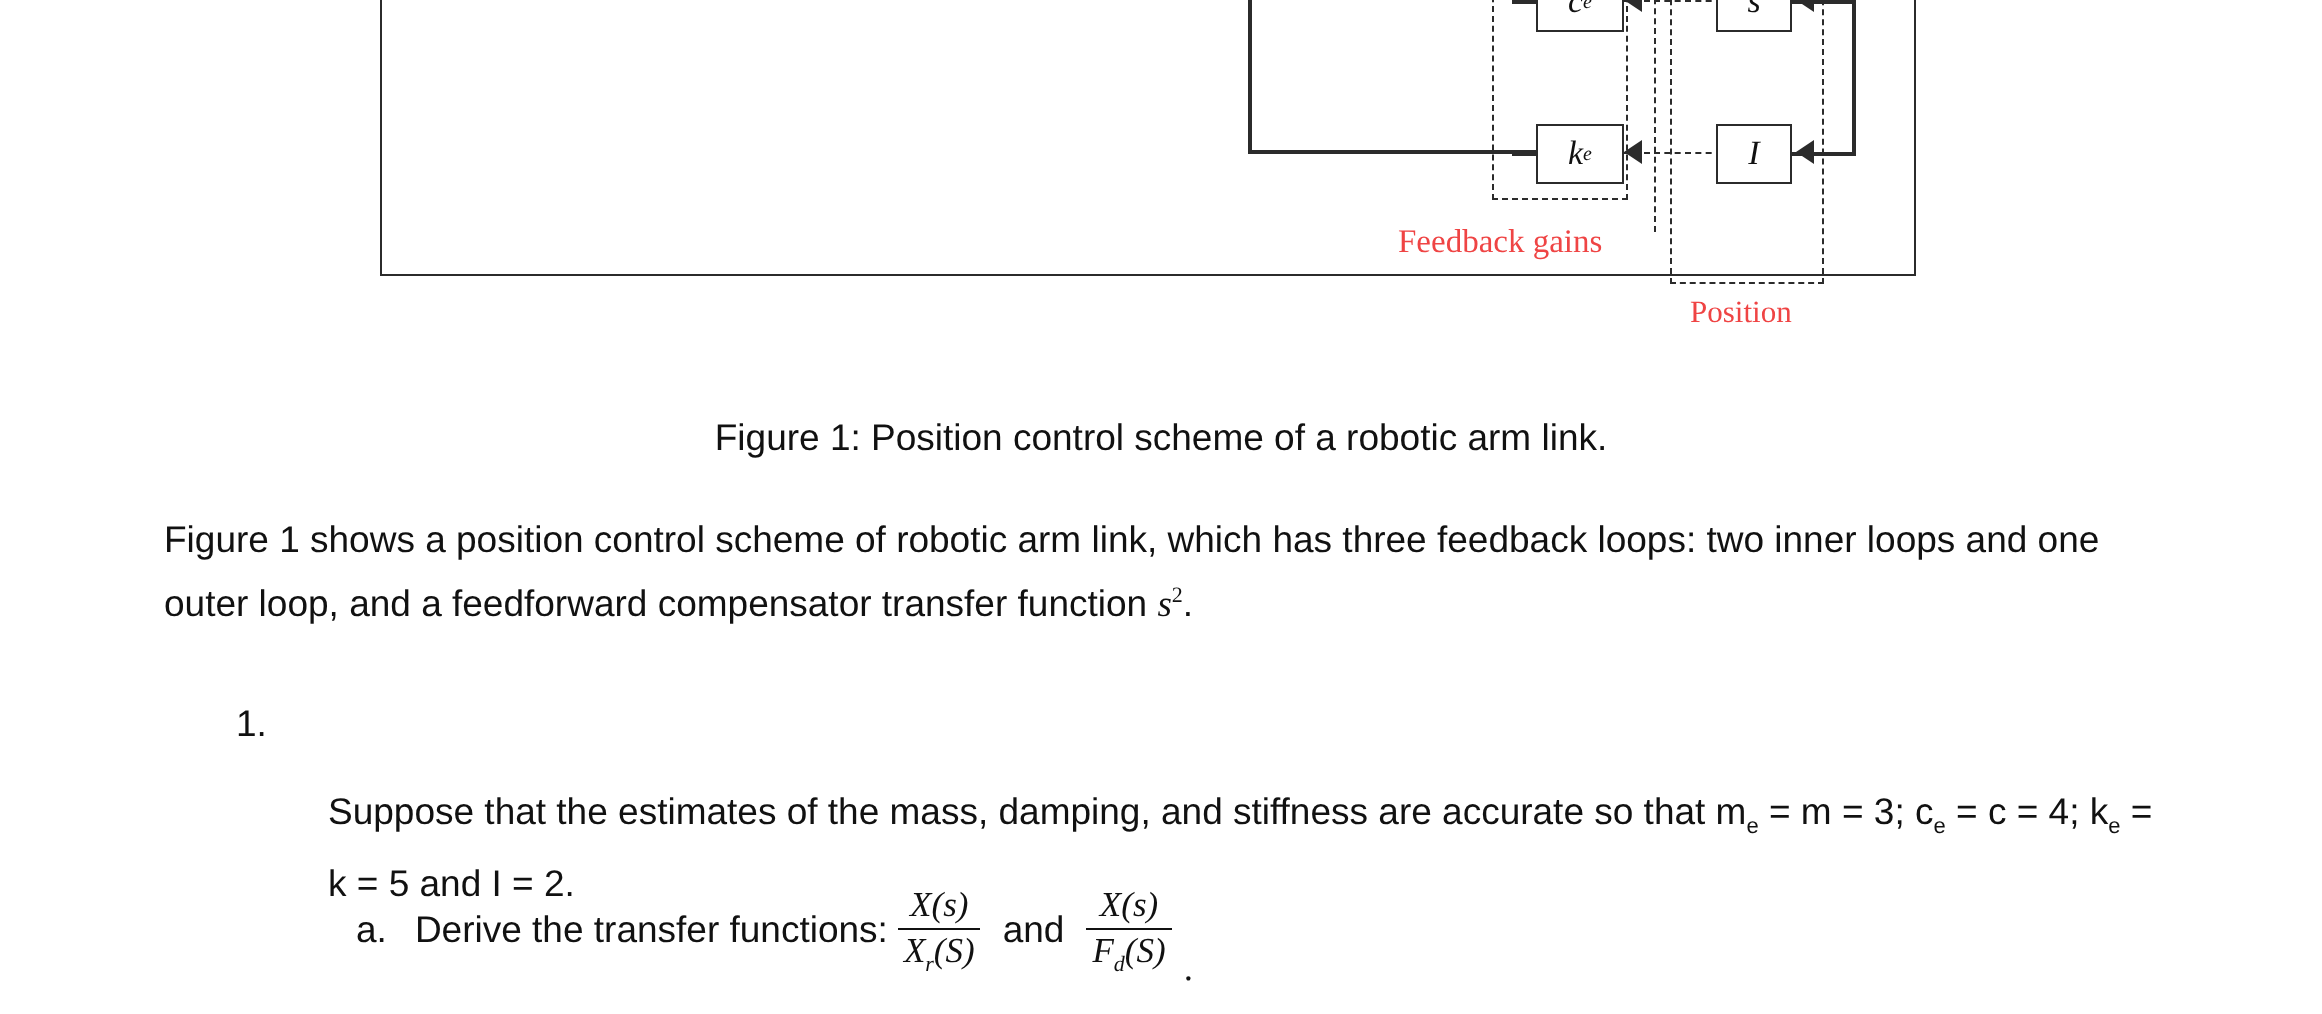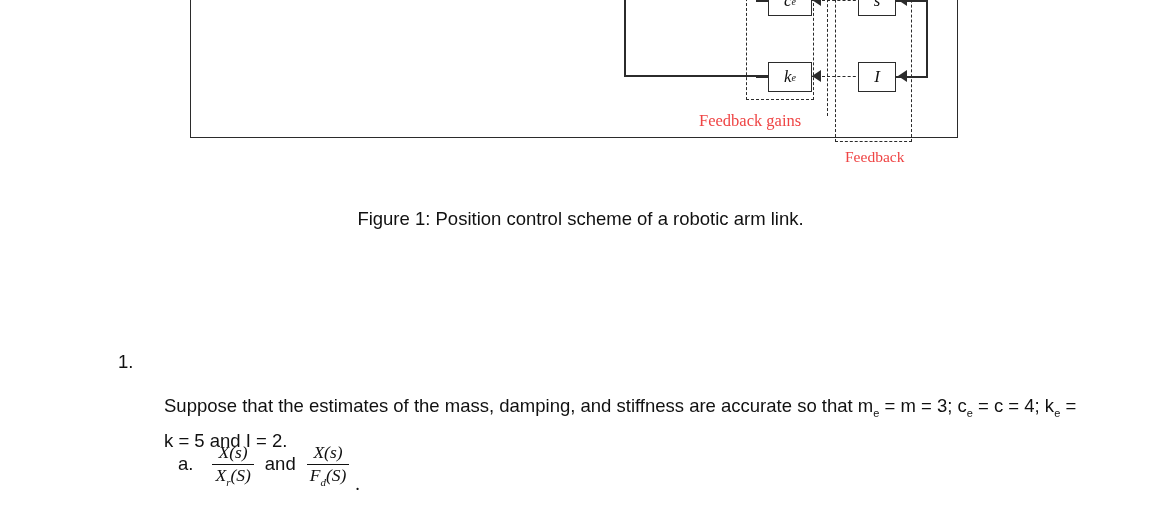--- a/index.html
+++ b/index.html
@@ -254,33 +254,37 @@
     </div>
     <div class="block block-ke">
       <span>k</span>
         <sub>e</sub>
     </div>
     <div class="block block-I">
       <span>I</span>
     </div>
 
     <div class="caption-sub label-feedback-gains">Feedback gains</div>
-    <div class="caption-sub label-sensors">Feedback</div>
+    <div class="caption-sub label-sensors">Position</div>
   </div>
 
   <div class="figure-caption">Figure 1: Position control scheme of a robotic arm link.</div>
 
+  <div class="para">
+    <span>Figure 1 shows a position control scheme of robotic arm link, which has three feedback loops: two inner loops and one outer loop, and a feedforward compensator transfer function </span><span class="math-serif"><span>s</span><sup>2</sup></span><span>.</span>
+  </div>
 
   <div class="item-1">
     <span class="num">1.</span>
     <div class="body"><span>Suppose that the estimates of the mass, damping, and stiffness are accurate so that m</span><sub>e</sub><span> = m = 3; c</span><sub>e</sub><span> = c = 4; k</span><sub>e</sub><span> = k = 5 and I = 2.</span></div>
   </div>
 
   <div class="item-a">
     <span class="num">a.</span>
+    <span>Derive the transfer functions:</span>
     <span class="frac">
       <span class="top">X(s)</span>
       <span class="bar"></span>
       <span class="bot"><span>X</span><sub>r</sub><span>(S)</span></span>
     </span>
     <span class="and-word">and</span>
     <span class="frac">
       <span class="top">X(s)</span>
       <span class="bar"></span>
       <span class="bot"><span>F</span><sub>d</sub><span>(S)</span></span>

